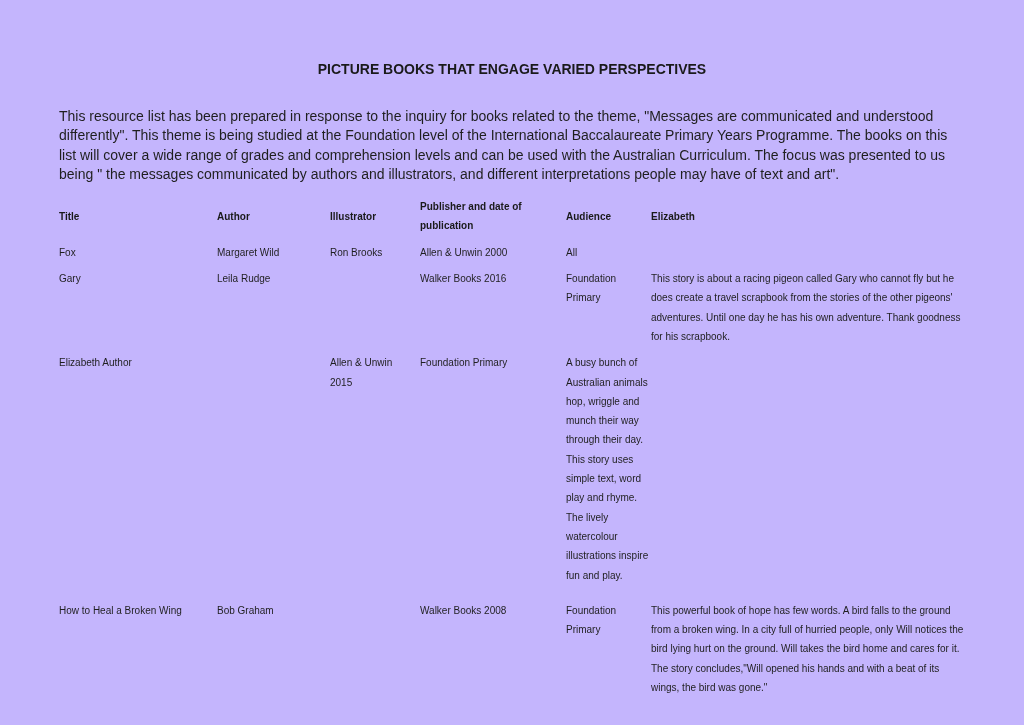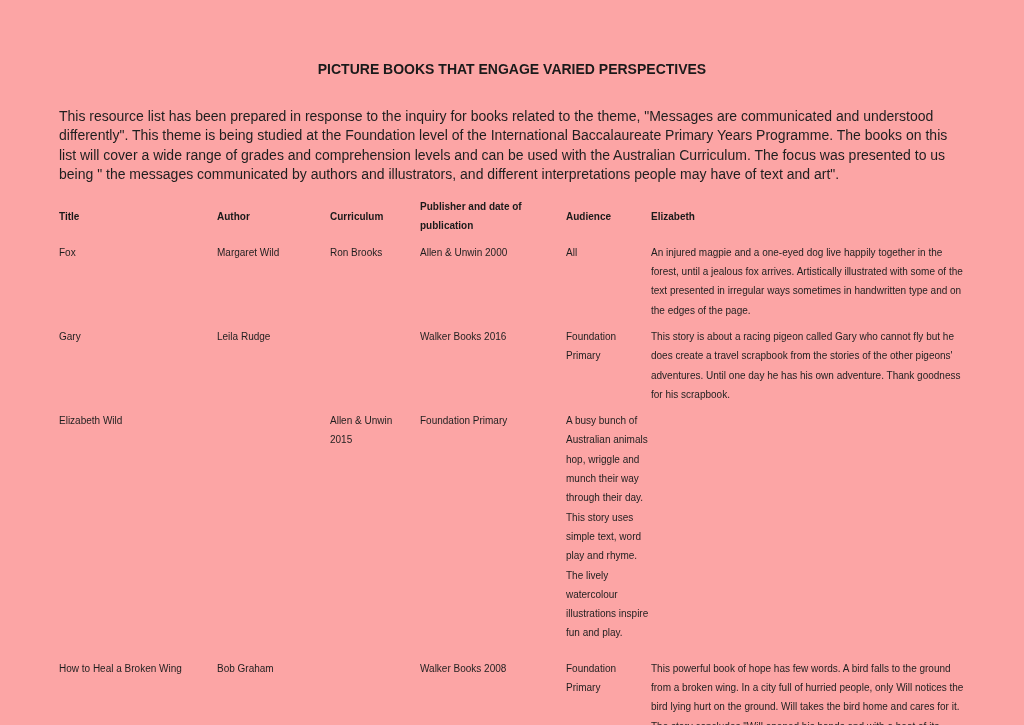--- a/index.html
+++ b/index.html
@@ -13,21 +13,21 @@
     overflow: hidden;
     font-family: "Liberation Sans", sans-serif;
     color: #1f1f1f;
     -webkit-font-smoothing: antialiased;
   }
   .page {
     box-sizing: border-box;
     width: 1024px;
     height: 725px;
     padding: 60px 59px 0 59px;
-    background: #fca5a5;
+    background: #c4b5fd;
   }
   .doc-title {
     margin: 0;
     font-size: 14px;
     font-weight: bold;
     text-align: center;
     line-height: 19px;
     color: #1a1a1a;
   }
   .intro {
@@ -72,44 +72,43 @@
 
 <div class="page">
   <h1 class="doc-title">PICTURE BOOKS THAT ENGAGE VARIED PERSPECTIVES</h1>
 
   <p class="intro">This resource list has been prepared in response to the inquiry for books related to the theme, "Messages are communicated and understood differently". This theme is being studied at the Foundation level of the International Baccalaureate Primary Years Programme. The books on this list will cover a wide range of grades and comprehension levels and can be used with the Australian Curriculum. The focus was presented to us being " the messages communicated by authors and illustrators, and different interpretations people may have of text and art".</p>
 
   <div class="books-table">
     <div class="table-header" id="header-row">
         <div class="cell header-cell">Title</div>
         <div class="cell header-cell">Author</div>
-        <div class="cell header-cell">Curriculum</div>
+        <div class="cell header-cell">Illustrator</div>
         <div class="cell header-cell">Publisher and date of publication</div>
         <div class="cell header-cell">Audience</div>
         <div class="cell header-cell">Elizabeth</div>
       </div>
     <div id="rows-container">
         <div class="table-row">
           <div class="cell">Fox</div>
           <div class="cell">Margaret Wild</div>
           <div class="cell">Ron Brooks</div>
           <div class="cell">Allen &amp; Unwin 2000</div>
           <div class="cell">All</div>
-          <div class="cell">An injured magpie and a one-eyed dog live happily together in the forest, until a jealous fox arrives. Artistically illustrated with some of the text presented in irregular ways sometimes in handwritten type and on the edges of the page.</div>
         </div>
         <div class="table-row">
           <div class="cell">Gary</div>
           <div class="cell">Leila Rudge</div>
           <div class="cell"></div>
           <div class="cell">Walker Books 2016</div>
           <div class="cell">Foundation Primary</div>
           <div class="cell">This story is about a racing pigeon called Gary who cannot fly but he does create a travel scrapbook from the stories of the other pigeons' adventures. Until one day he has his own adventure. Thank goodness for his scrapbook.</div>
         </div>
         <div class="table-row">
-          <div class="cell">Elizabeth Wild</div>
+          <div class="cell">Elizabeth Author</div>
           <div class="cell"></div>
           <div class="cell">Allen &amp; Unwin 2015</div>
           <div class="cell">Foundation Primary</div>
           <div class="cell">A busy bunch of Australian animals hop, wriggle and munch their way through their day. This story uses simple text, word play and rhyme. The lively watercolour illustrations inspire fun and play.</div>
         </div>
         <div class="table-row">
           <div class="cell">How to Heal a Broken Wing</div>
           <div class="cell">Bob Graham</div>
           <div class="cell"></div>
           <div class="cell">Walker Books 2008</div>

